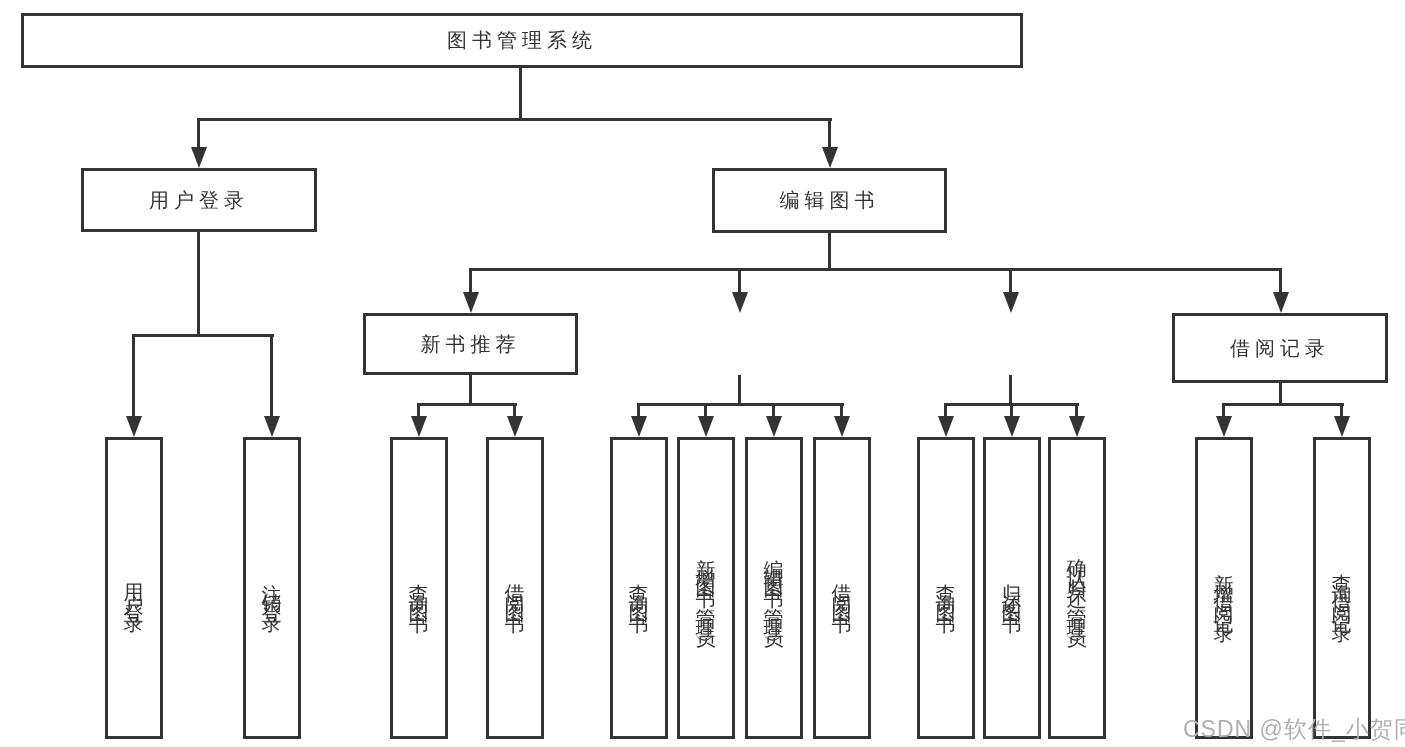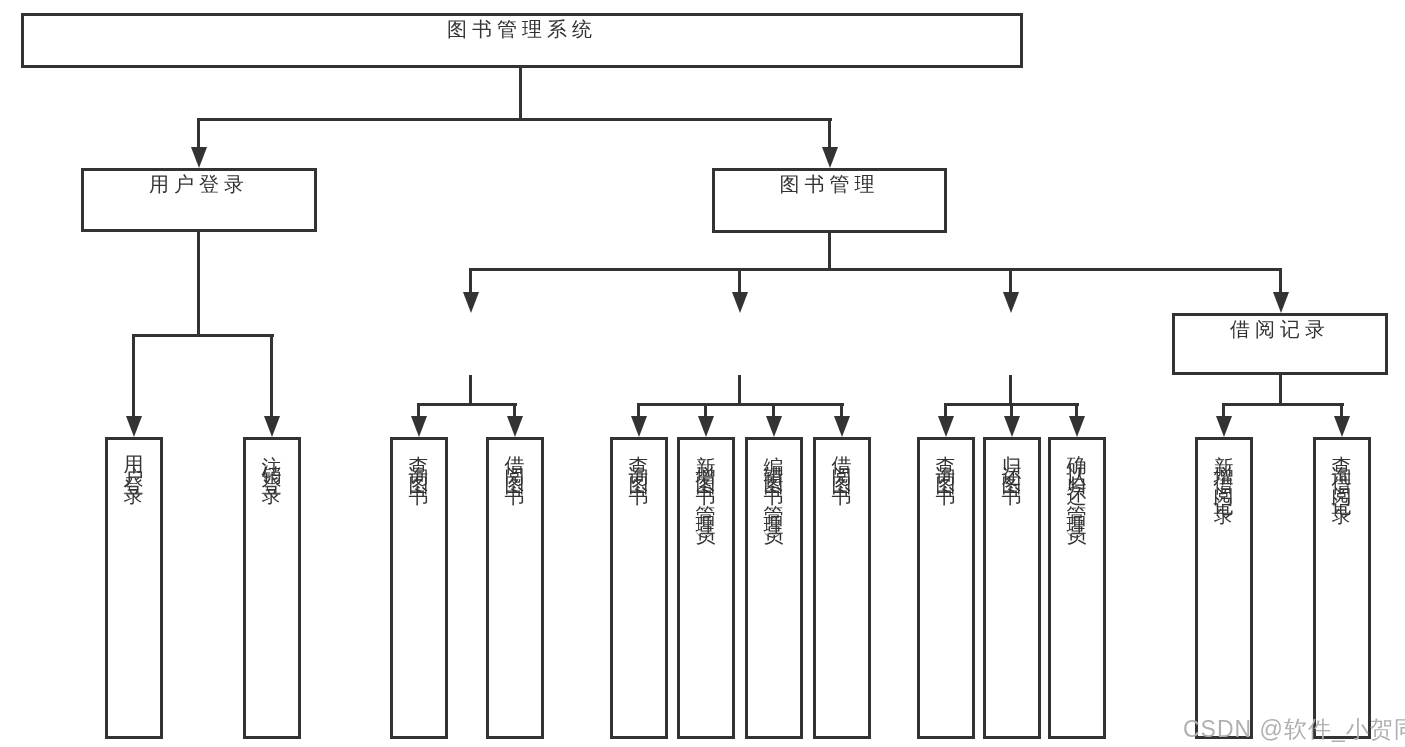--- a/index.html
+++ b/index.html
@@ -6,21 +6,21 @@
   .stage{
     position:relative;width:1405px;height:747px;
     background:var(--background,#ffffff);
     font-family:"Liberation Sans","DejaVu Sans",sans-serif;
     overflow:hidden;
   }
   .box{
     position:absolute;box-sizing:border-box;
     border:3px solid var(--border,#333333);
     background:var(--background,#ffffff);
-    display:flex;align-items:flex-start;justify-content:center;
+    display:flex;align-items:center;justify-content:center;
     color:var(--text,#333333);
   }
   .box .hl-label{font-size:20px;letter-spacing:5px;white-space:nowrap;}
   .vt{
     writing-mode:vertical-rl;
     font-size:20px;letter-spacing:10px;line-height:1.2;
     color:var(--text,#333333);white-space:nowrap;
   }
   .line{position:absolute;background:var(--line,#333333);}
   .ah{
@@ -100,24 +100,27 @@
   <div class="ah" style="left:1334px;top:416px"></div>
 
   <div class="box" style="left:21px;top:13px;width:1002px;height:55px">
     <span class="hl-label">图书管理系统</span>
   </div>
 
   <div class="box" style="left:81px;top:168px;width:236px;height:64px">
     <span class="hl-label">用户登录</span>
   </div>
   <div class="box" style="left:712px;top:168px;width:235px;height:65px">
-    <span class="hl-label">图书管理</span>
+    <span class="hl-label">编辑图书</span>
   </div>
 
-  <div class="box" style="left:1172px;top:313px;width:216px;height:62px">
+  <div class="box" style="left:363px;top:313px;width:215px;height:62px">
+    <span class="hl-label">新书推荐</span>
+  </div>
+  <div class="box" style="left:1172px;top:313px;width:216px;height:70px">
     <span class="hl-label">借阅记录</span>
   </div>
 
   <div class="box" style="left:105px;top:437px;width:58px;height:302px">
     <span class="vt">用户登录</span>
   </div>
   <div class="box" style="left:243px;top:437px;width:58px;height:302px">
     <span class="vt">注销登录</span>
   </div>
 

